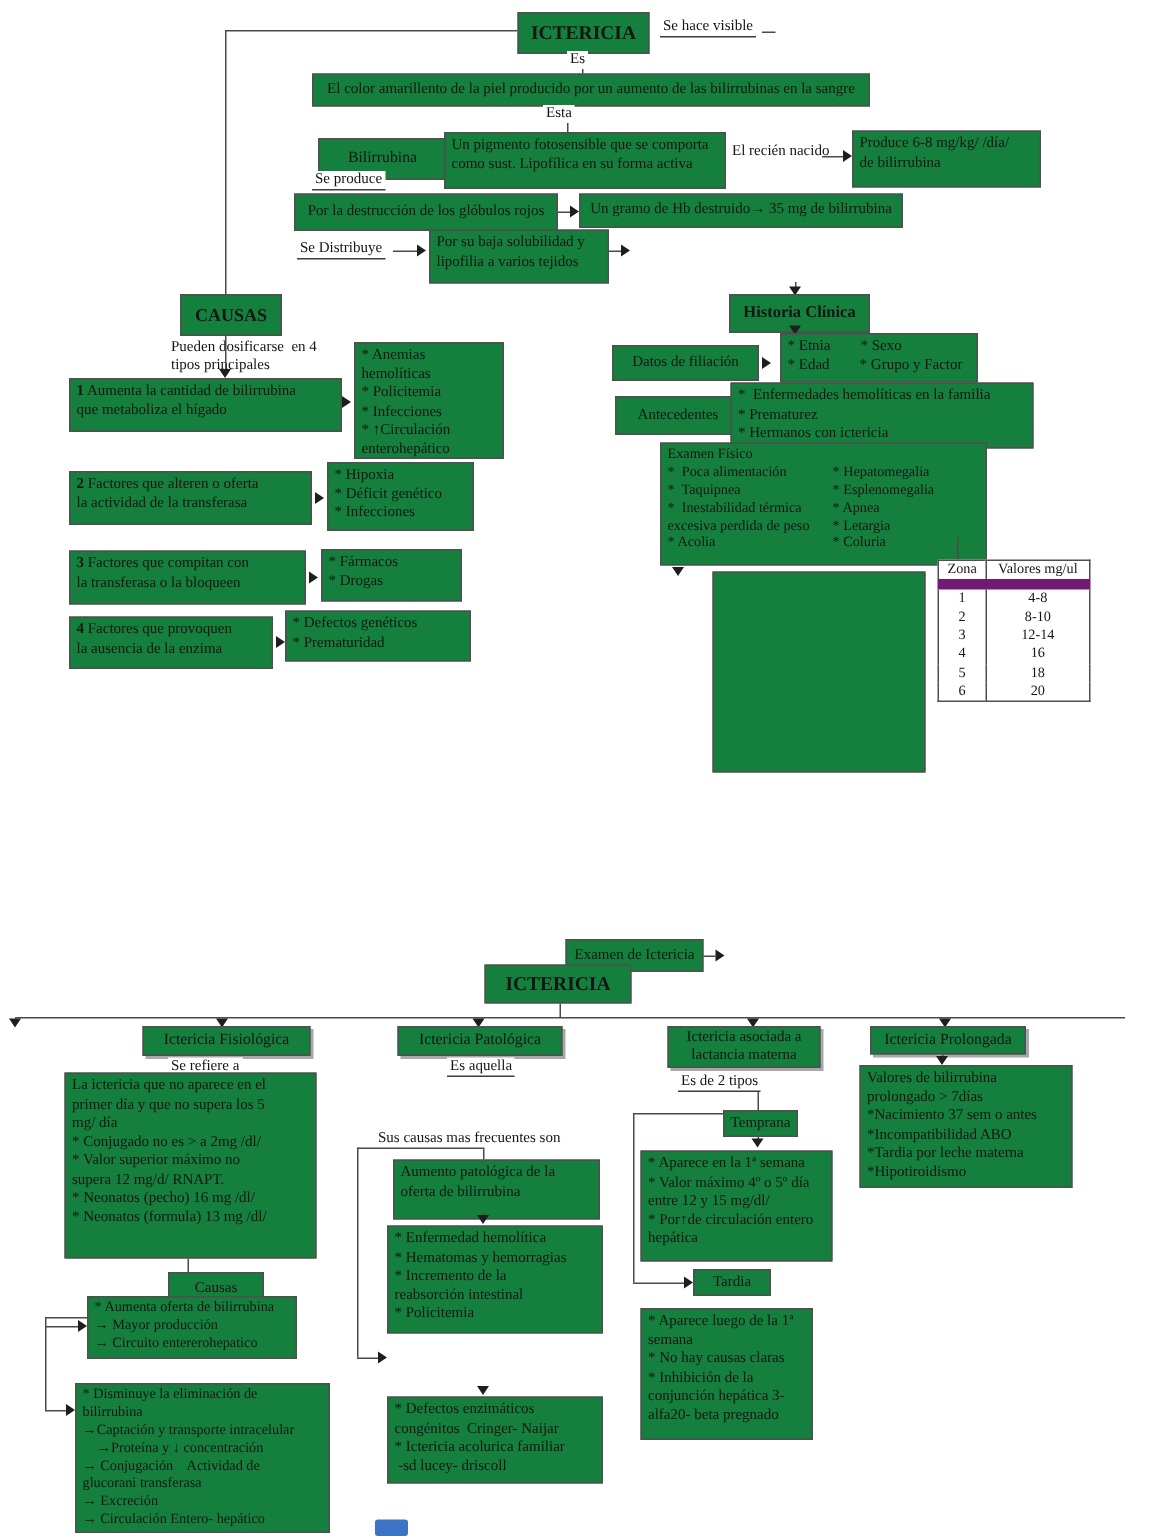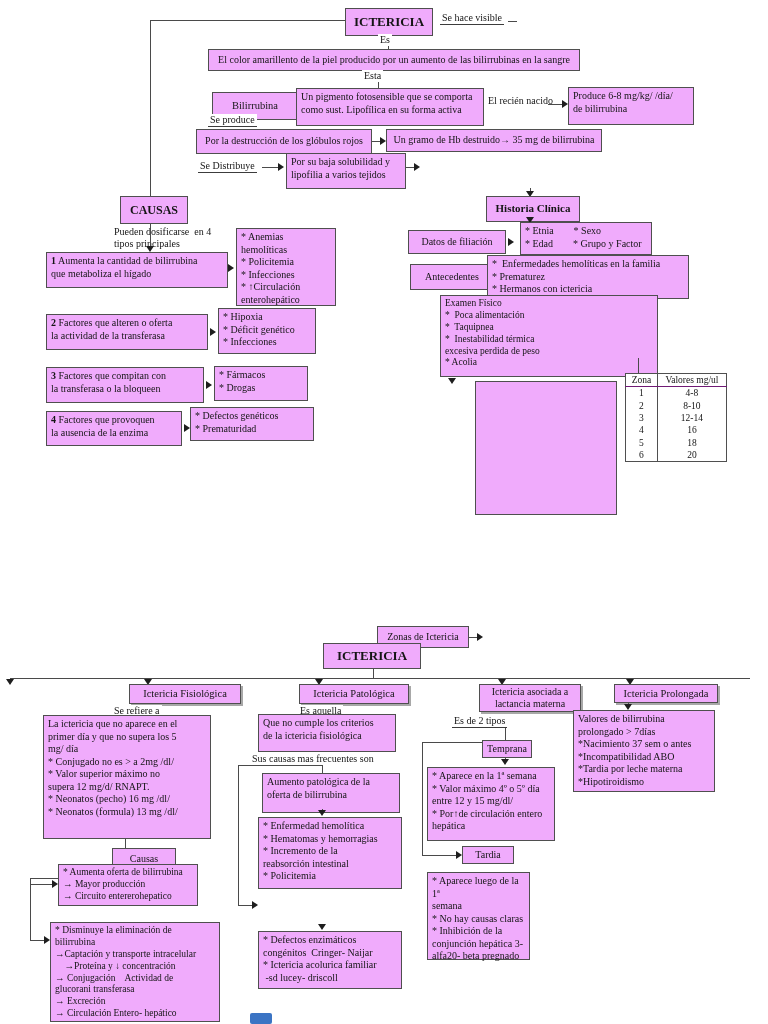--- a/index.html
+++ b/index.html
@@ -1,36 +1,36 @@
 <!DOCTYPE html>
 <html><head>
 <meta charset="utf-8">
 <style>
   html,body{margin:0;padding:0;background:#ffffff;}
   #page{position:relative;width:768px;height:1024px;background:#ffffff;overflow:hidden;
         font-family:"Liberation Serif","DejaVu Serif",serif;color:#151515;}
-  .box{position:absolute;border:1px solid #4f4f4f;background:#f0abfc;box-sizing:border-box;
+  .box{position:absolute;border:1px solid #4f4f4f;background:#15803d;box-sizing:border-box;
        font-size:10px;line-height:1.25;padding:2px 4px;}
   .pre{white-space:pre-wrap;}
   .ctr{display:flex;align-items:center;justify-content:center;text-align:center;}
   .bold{font-weight:bold;}
   .lbl{position:absolute;font-size:10px;line-height:1.2;background:#fff;padding:0 2px;white-space:nowrap;}
   .und{border-bottom:1px solid #3c3c3c;}
   .hline,.vline{position:absolute;background:#4a4a4a;}
   .hline{height:1px;}
   .vline{width:1px;}
   .ah-d{position:absolute;width:0;height:0;border-left:4px solid transparent;
         border-right:4px solid transparent;border-top:6px solid #1e1e1e;}
   .ah-r{position:absolute;width:0;height:0;border-top:4px solid transparent;
         border-bottom:4px solid transparent;border-left:6px solid #1e1e1e;}
-  .shadow{box-shadow:2px 2px 0 #a8a8a8;margin-left:34px;}
+  .shadow{box-shadow:2px 2px 0 #a8a8a8;}
   .ztable{position:absolute;border-collapse:collapse;background:#fff;}
   .ztable th,.ztable td{border:0;font-weight:normal;font-size:9.5px;line-height:1.3;
         padding:0 4px;text-align:center;}
-  .ztable th{border-bottom:1px solid #701a75;}
+  .ztable th{border-bottom:7px solid #701a75;}
   .ztable th:first-child,.ztable td:first-child{border-right:1px solid #4f4f4f;}
   .ztable{border:1px solid #4f4f4f;}
   .cnum{font-weight:bold;}
   .badge{position:absolute;border-radius:2px;}
 </style>
 </head>
 <body>
 
 <div id="page">
 
@@ -122,20 +122,25 @@
 * Hermanos con ictericia</div>
 
   <div class="box" style="left:440px;top:295px;width:218px;height:82px;font-size:9.5px">
     <div>Examen Físico</div>
     <div style="display:flex">
       <div class="pre" style="width:110px">*  Poca alimentación
 *  Taquipnea
 *  Inestabilidad térmica
 excesiva perdida de peso
 * Acolia</div>
+      <div class="pre">* Hepatomegalia
+* Esplenomegalia
+* Apnea
+* Letargia
+* Coluria</div>
     </div>
   </div>
   <div class="ah-d" style="left:448px;top:378px"></div>
   <div class="box" style="left:475px;top:381px;width:142px;height:134px"></div>
 
   <div class="vline" style="left:638px;top:358px;height:15px"></div>
   <table class="ztable" style="left:625px;top:373px;width:102px">
     <thead>
       <tr>
         <th>Zona</th>
@@ -163,21 +168,21 @@
           <td>5</td>
           <td>18</td>
         </tr>
       <tr>
           <td>6</td>
           <td>20</td>
         </tr>
     </tbody>
   </table>
 
-  <div class="box ctr" style="left:377px;top:626px;width:92px;height:22px">Zonas de Ictericia</div>
+  <div class="box ctr" style="left:377px;top:626px;width:92px;height:22px">Examen de Ictericia</div>
   <div class="hline" style="left:469px;top:637px;width:8px"></div>
   <div class="ah-r" style="left:477px;top:633px"></div>
   <div class="box ctr bold" style="left:323px;top:643px;width:98px;height:26px;font-size:13px">ICTERICIA</div>
 
   <div class="vline" style="left:373px;top:669px;height:9px"></div>
   <div class="hline" style="left:10px;top:678px;width:740px"></div>
   <div class="ah-d" style="left:6px;top:679px"></div>
   <div class="ah-d" style="left:144px;top:679px"></div>
   <div class="ah-d" style="left:315px;top:679px"></div>
   <div class="ah-d" style="left:498px;top:679px"></div>
@@ -209,22 +214,20 @@
 bilirrubina
 →Captación y transporte intracelular
     →Proteína y ↓ concentración
 → Conjugación    Actividad de
 glucorani transferasa
 → Excreción
 → Circulación Entero- hepático</div>
 
   <div class="box ctr shadow" style="left:265px;top:684px;width:110px;height:20px;font-size:10.5px">Ictericia Patológica</div>
   <div class="lbl und" style="left:298px;top:705px">Es  aquella</div>
-  <div class="box pre" style="left:258px;top:714px;width:138px;height:38px">Que no cumple los criterios
-de la ictericia fisiológica</div>
   <div class="lbl" style="left:250px;top:753px">Sus causas mas frecuentes son</div>
   <div class="hline" style="left:238px;top:765px;width:84px"></div>
   <div class="vline" style="left:238px;top:765px;height:140px"></div>
   <div class="vline" style="left:322px;top:765px;height:8px"></div>
   <div class="box pre" style="left:262px;top:773px;width:138px;height:40px">Aumento patológica de la
 oferta de bilirrubina</div>
   <div class="vline" style="left:322px;top:809px;height:2px"></div>
   <div class="ah-d" style="left:318px;top:810px"></div>
   <div class="box pre" style="left:258px;top:817px;width:144px;height:72px">* Enfermedad hemolítica
 * Hematomas y hemorragias
@@ -249,21 +252,21 @@
   <div class="vline" style="left:505px;top:758px;height:2px"></div>
   <div class="ah-d" style="left:501px;top:759px"></div>
   <div class="box pre" style="left:427px;top:767px;width:128px;height:74px">* Aparece en la 1ª semana
 * Valor máximo 4º o 5º día
 entre 12 y 15 mg/dl/
 * Por↑de circulación entero
 hepática</div>
   <div class="hline" style="left:422px;top:855px;width:34px"></div>
   <div class="ah-r" style="left:456px;top:851px"></div>
   <div class="box ctr" style="left:462px;top:846px;width:52px;height:18px">Tardia</div>
-  <div class="box pre" style="left:427px;top:872px;width:103px;height:88px">* Aparece luego de la 1ª
+  <div class="box pre" style="left:427px;top:872px;width:115px;height:88px">* Aparece luego de la 1ª
 semana
 * No hay causas claras
 * Inhibición de la
 conjunción hepática 3-
 alfa20- beta pregnado</div>
 
   <div class="box ctr shadow" style="left:580px;top:684px;width:104px;height:19px;font-size:10.5px">Ictericia Prolongada</div>
   <div class="vline" style="left:628px;top:703px;height:2px"></div>
   <div class="ah-d" style="left:624px;top:704px"></div>
   <div class="box pre" style="left:573px;top:710px;width:142px;height:82px">Valores de bilirrubina

